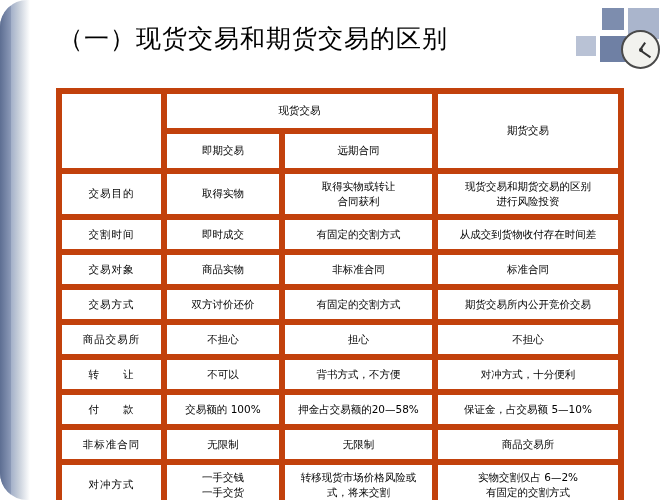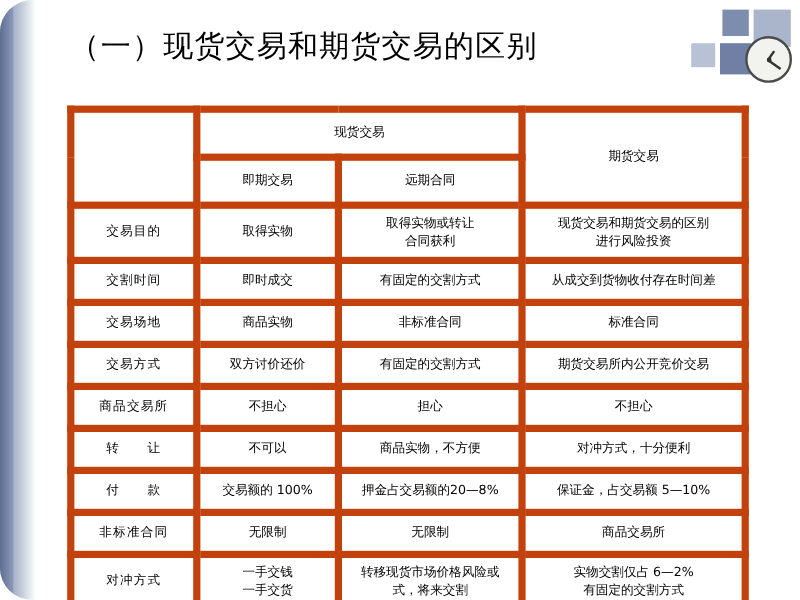--- a/index.html
+++ b/index.html
@@ -180,21 +180,21 @@
         </tr>
 
         <tr class="row-reg">
           <td class="lbl">交割时间</td>
           <td>即时成交</td>
           <td>有固定的交割方式</td>
           <td>从成交到货物收付存在时间差</td>
         </tr>
 
         <tr class="row-reg">
-          <td class="lbl">交易场地</td>
+          <td class="lbl">交易对象</td>
           <td>商品实物</td>
           <td>非标准合同</td>
           <td>标准合同</td>
         </tr>
 
         <tr class="row-reg">
           <td class="lbl">交易方式</td>
           <td>双方讨价还价</td>
           <td>有固定的交割方式</td>
           <td>期货交易所内公开竞价交易</td>
@@ -203,28 +203,28 @@
         <tr class="row-reg">
           <td class="lbl">商品交易所</td>
           <td>不担心</td>
           <td>担心</td>
           <td>不担心</td>
         </tr>
 
         <tr class="row-reg">
           <td class="lbl">转　　让</td>
           <td>不可以</td>
-          <td>商品实物，不方便</td>
+          <td>背书方式，不方便</td>
           <td>对冲方式，十分便利</td>
         </tr>
 
         <tr class="row-reg">
           <td class="lbl">付　　款</td>
           <td>交易额的 100%</td>
-          <td>押金占交易额的20—8%</td>
+          <td>押金占交易额的20—58%</td>
           <td>保证金，占交易额 5—10%</td>
         </tr>
 
         <tr class="row-reg">
           <td class="lbl">非标准合同</td>
           <td>无限制</td>
           <td>无限制</td>
           <td>商品交易所</td>
         </tr>
 

